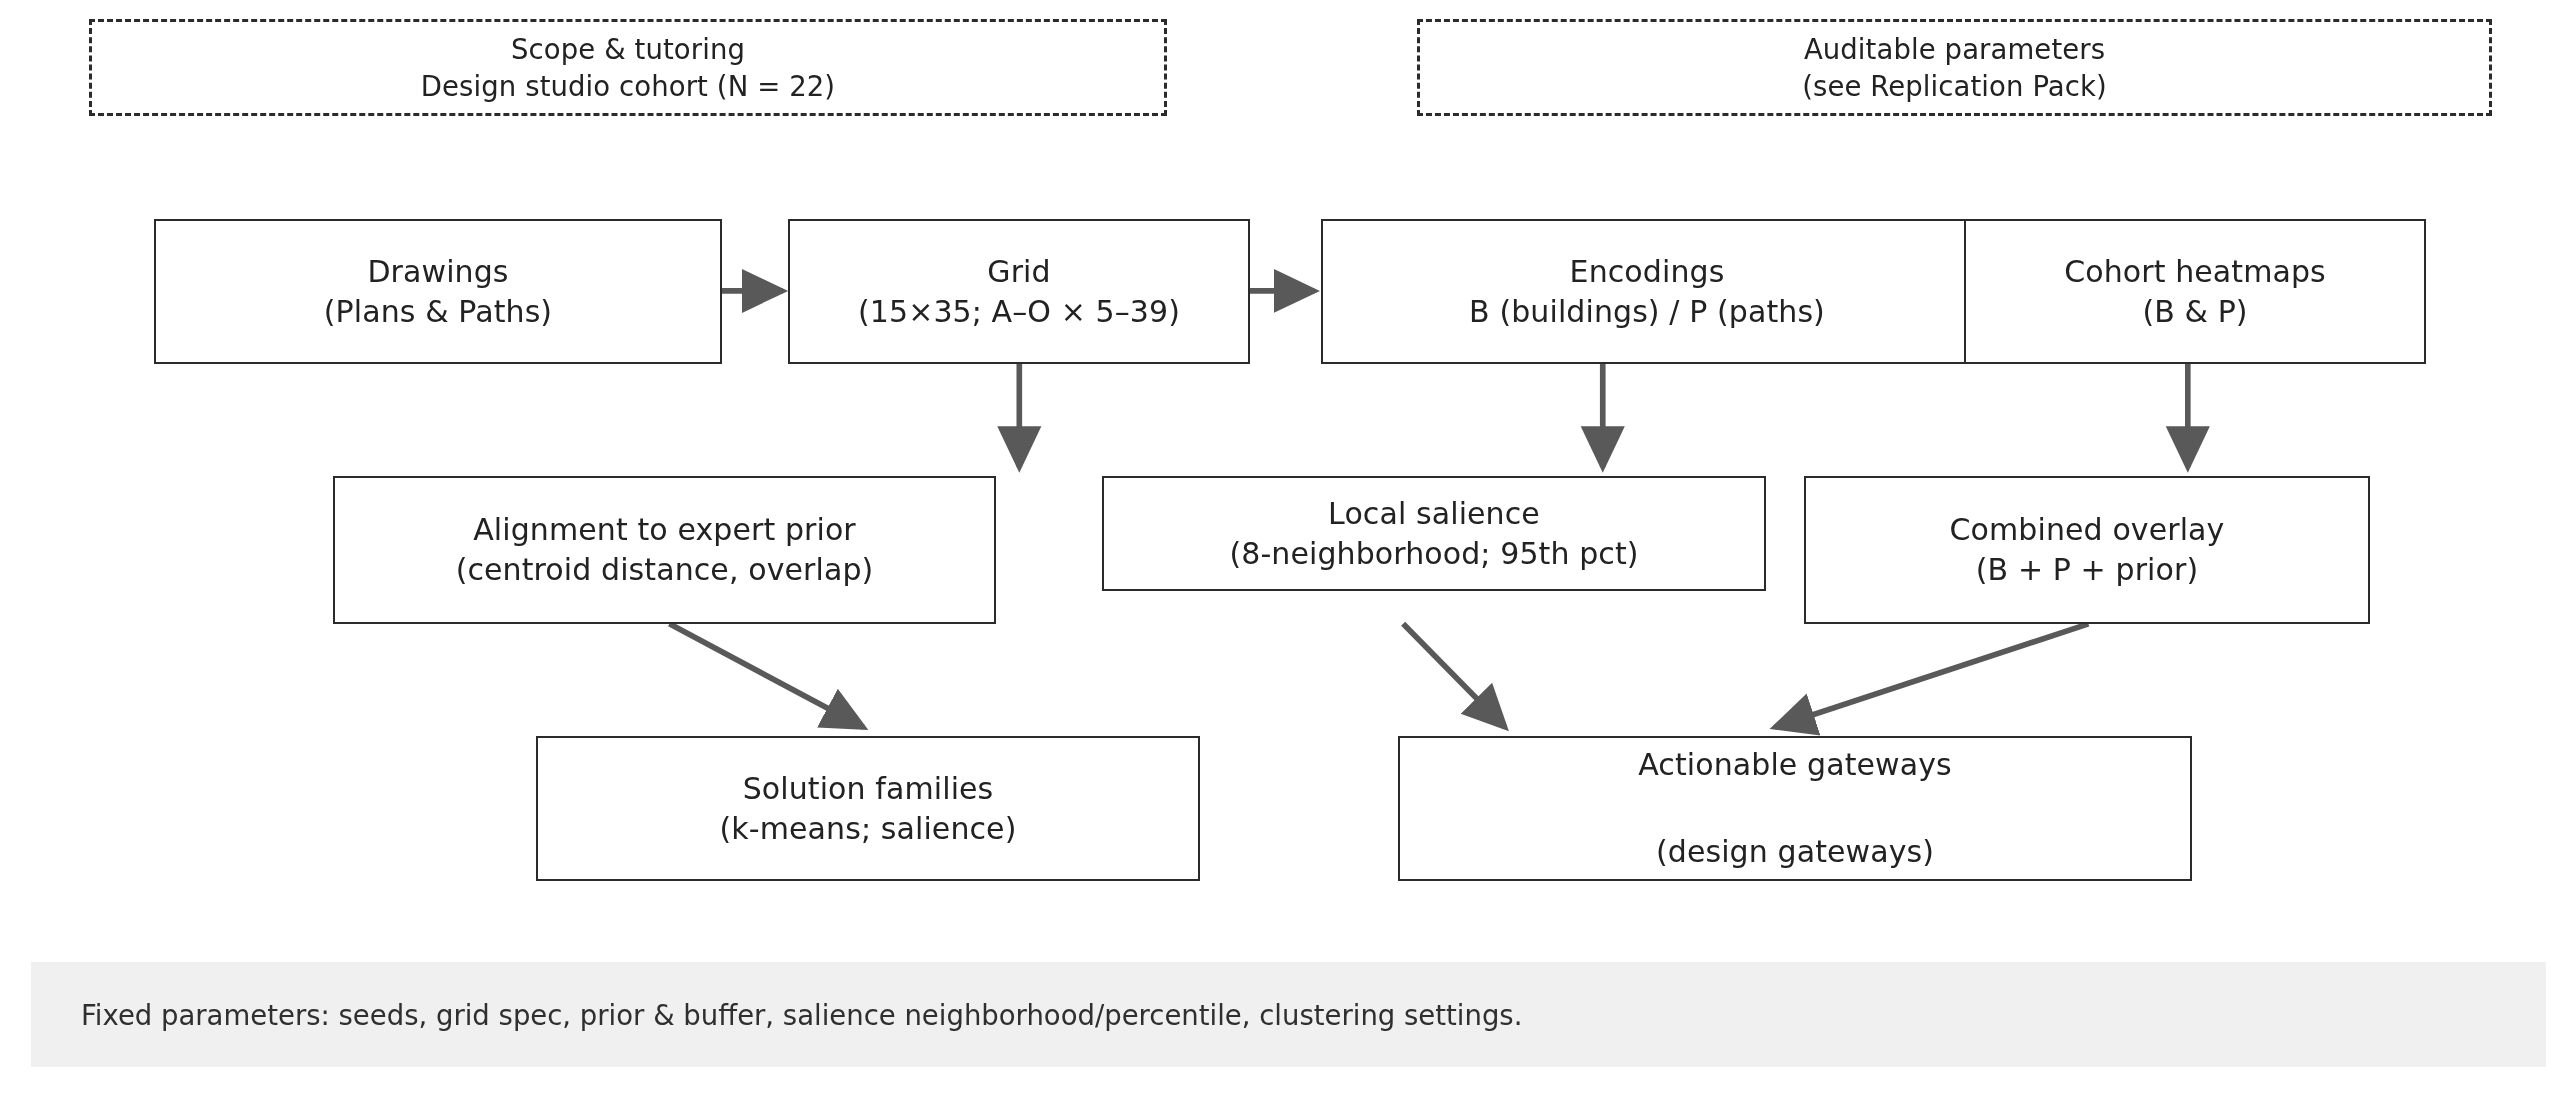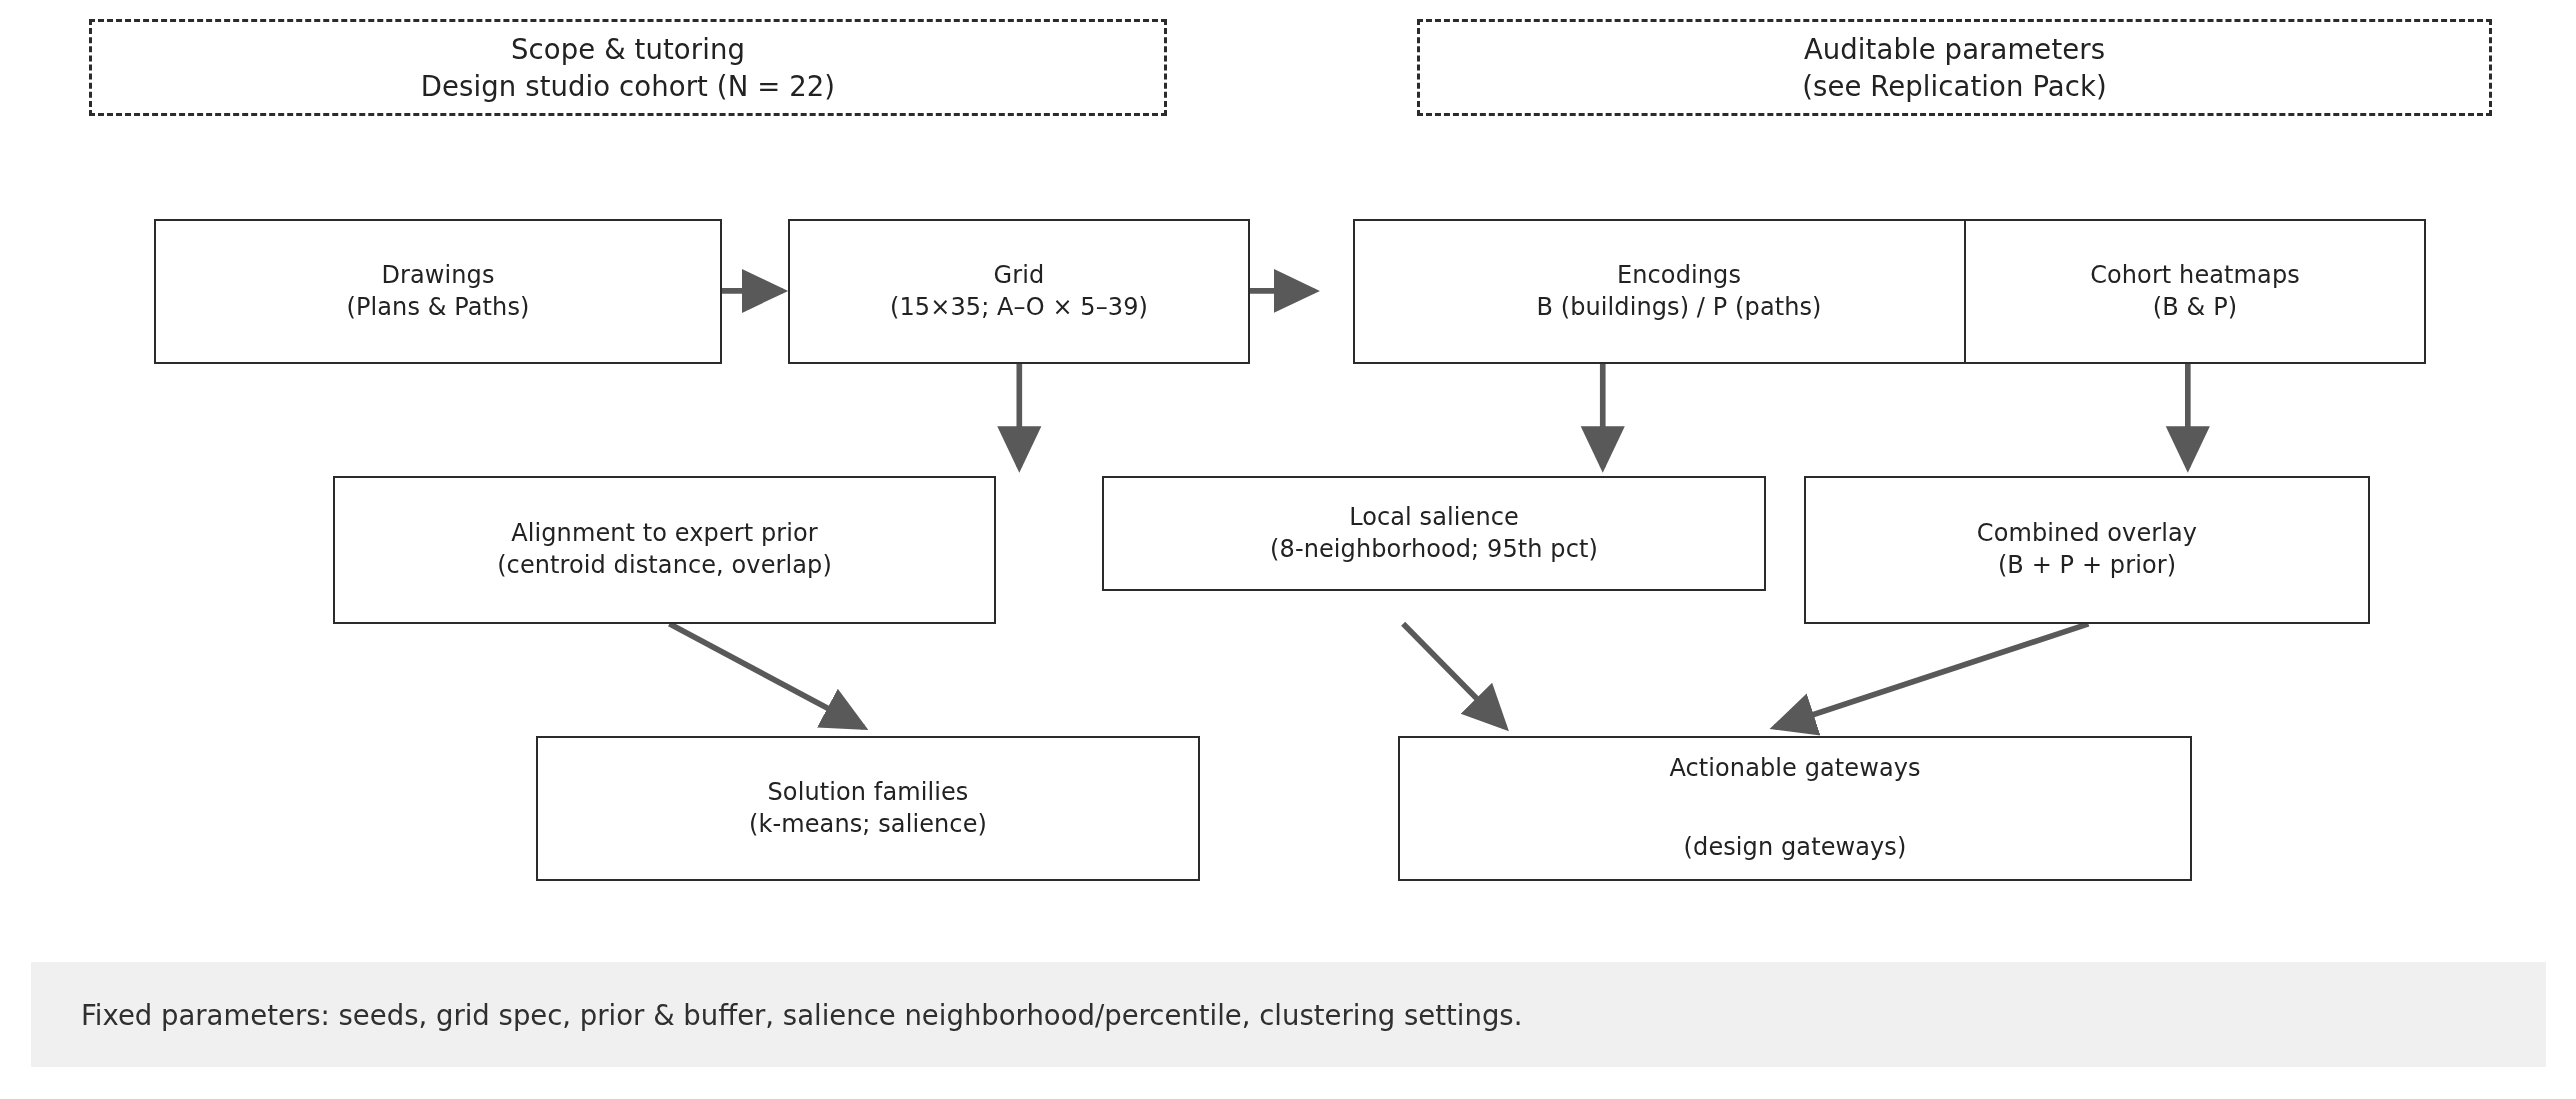--- a/index.html
+++ b/index.html
@@ -39,21 +39,21 @@
     border: 2.4px solid #2b2b2b;
   }
   .node.dashed {
     border: 3.2px dashed #2b2b2b;
     background: transparent;
   }
   .node .l1,
   .node .l2 {
     display: block;
     white-space: nowrap;
-    font-size: 24px;
+    font-size: 30px;
     letter-spacing: 0.1px;
   }
   .node.dashed .l1,
   .node.dashed .l2 {
     font-size: 27.5px;
   }
   .footer {
     position: absolute;
     box-sizing: border-box;
     background: #f0f0f0;
@@ -105,21 +105,21 @@
   <div class="node solid" style="left:154px; top:219px; width:568px; height:145px;">
     <span class="l1">Drawings</span>
     <span class="l2">(Plans &amp; Paths)</span>
   </div>
 
   <div class="node solid" style="left:788px; top:219px; width:462px; height:145px;">
     <span class="l1">Grid</span>
     <span class="l2">(15×35; A–O × 5–39)</span>
   </div>
 
-  <div class="node solid" style="left:1321px; top:219px; width:652px; height:145px;margin-left:32px;">
+  <div class="node solid" style="left:1321px; top:219px; width:652px; height:145px;">
     <span class="l1">Encodings</span>
     <span class="l2">B (buildings) / P (paths)</span>
   </div>
 
   <div class="node solid" style="left:1957px; top:219px; width:462px; height:145px;margin-left:7px;">
     <span class="l1">Cohort heatmaps</span>
     <span class="l2">(B &amp; P)</span>
   </div>
 
   <div class="node solid" style="left:333px; top:476px; width:663px; height:148px;">

